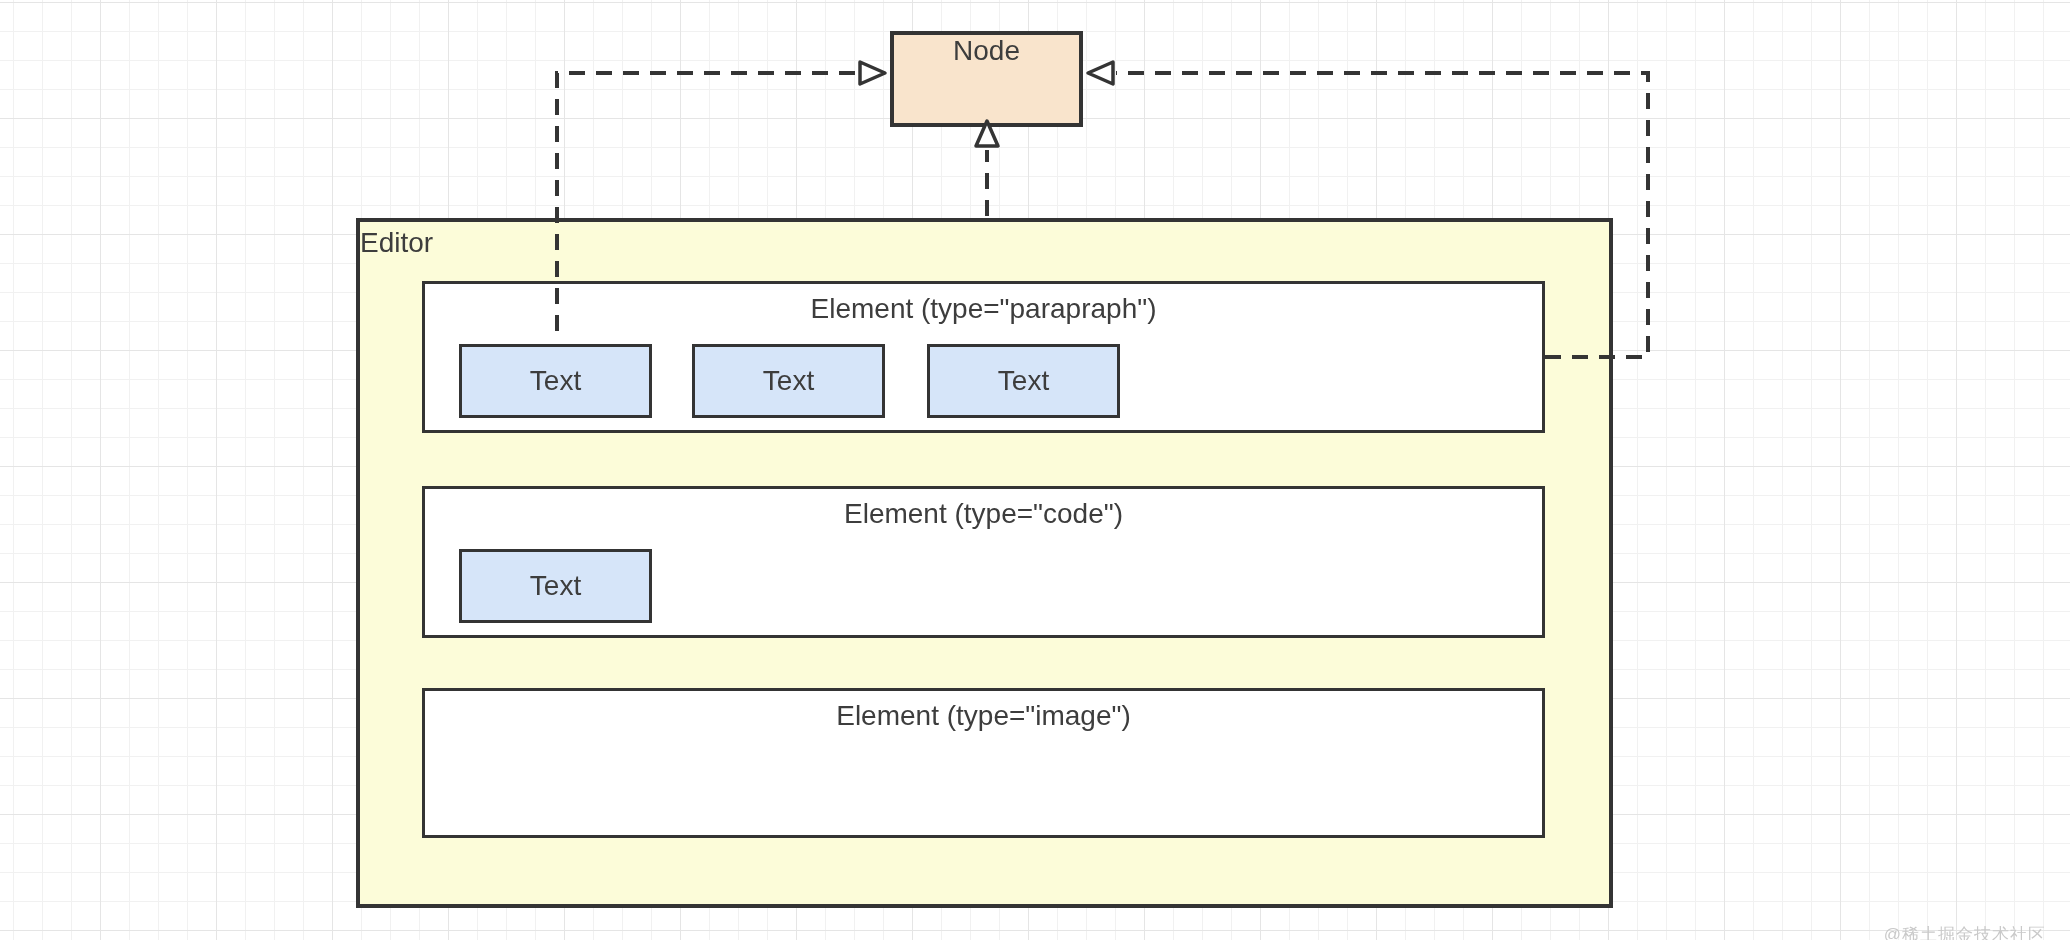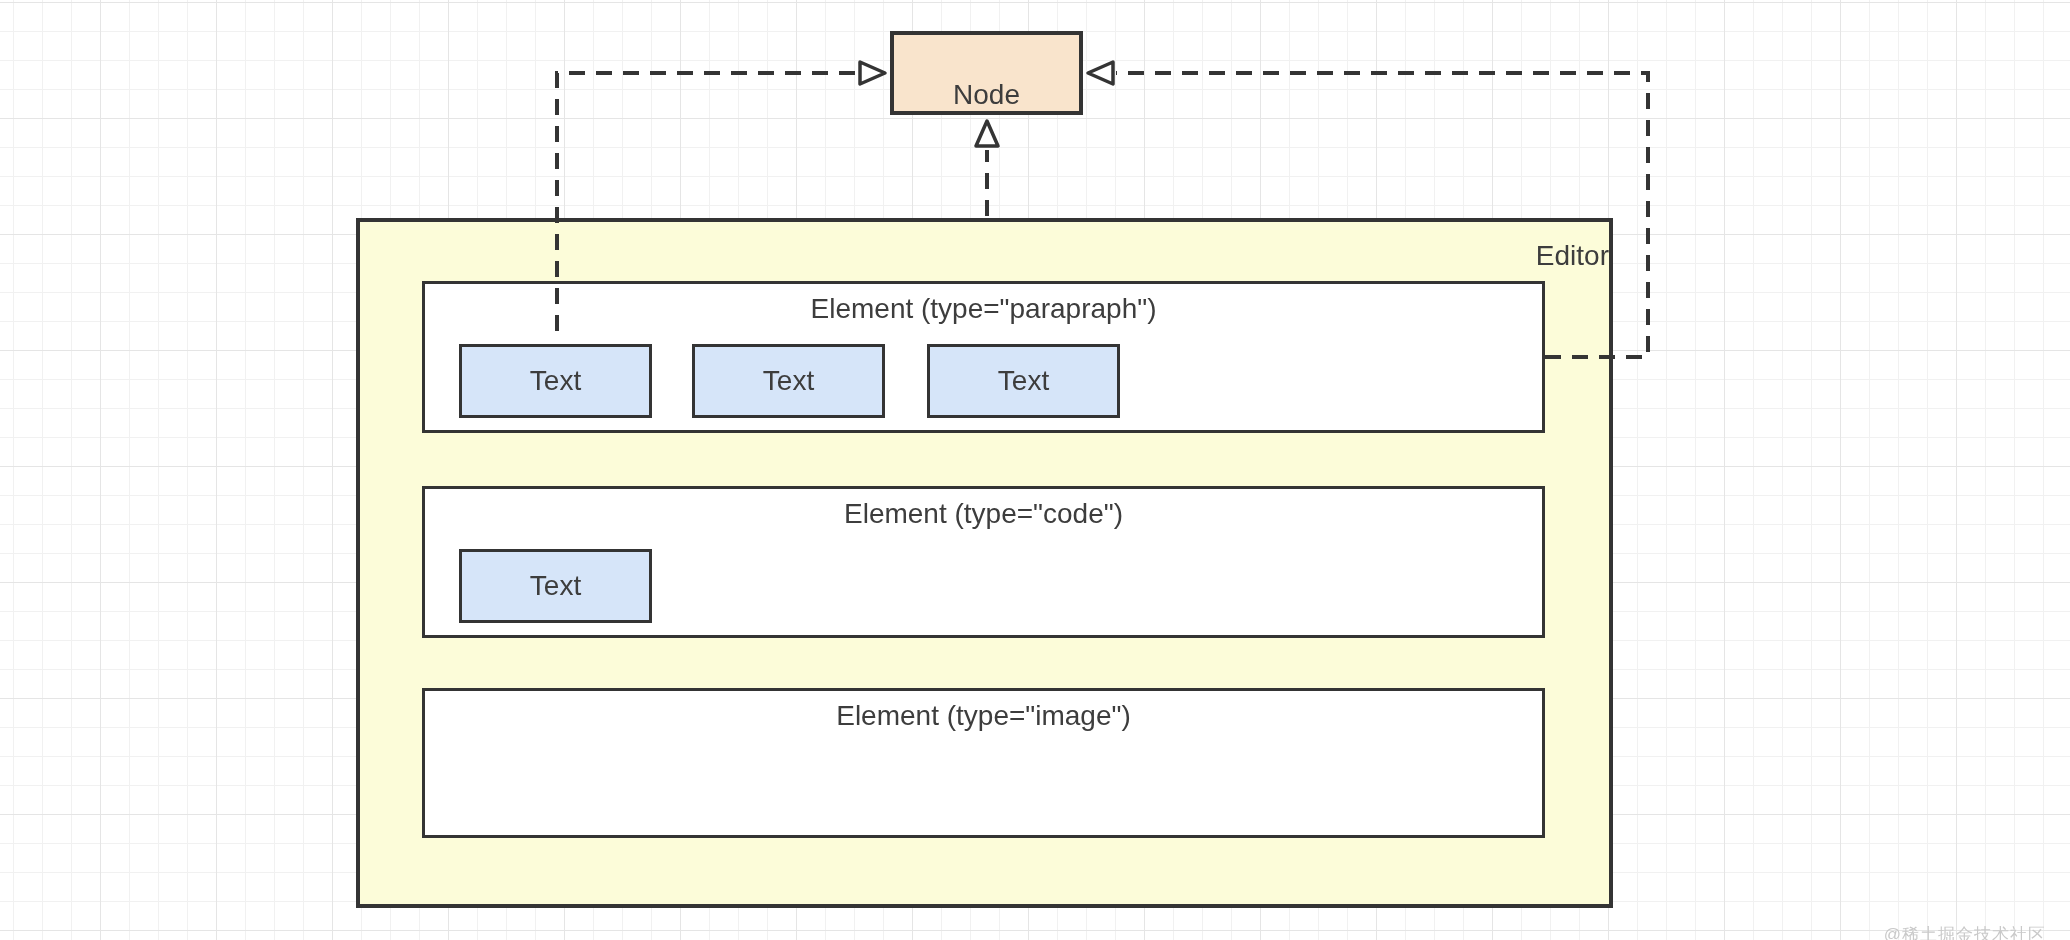--- a/index.html
+++ b/index.html
@@ -38,32 +38,32 @@
   }
   .arrow-line{
     fill:none;stroke:var(--stroke);stroke-width:4;
     stroke-dasharray:16 11;stroke-linecap:butt;
   }
   .arrow-head{
     fill:var(--arrowhead-fill);stroke:var(--stroke);
     stroke-width:3.5;stroke-linejoin:round;
   }
   .node-box{
-    position:absolute;left:890px;top:31px;width:193px;height:84px;
+    position:absolute;left:890px;top:31px;width:193px;height:96px;
     background:var(--node-fill);border:4px solid var(--stroke);
-    display:flex;align-items:flex-end;justify-content:center;
+    display:flex;align-items:flex-start;justify-content:center;
     font-size:28px;z-index:5;
   }
   .editor-box{
     position:absolute;left:356px;top:218px;width:1257px;height:690px;
     background:var(--editor-fill);border:4px solid var(--stroke);
     z-index:2;
   }
   .editor-title{
-    text-align:right;font-size:28px;padding-top:16px;line-height:36px;
+    text-align:left;font-size:28px;padding-top:3px;line-height:36px;
   }
   .element{
     position:absolute;left:62px;width:1123px;height:152px;
     background:#ffffff;border:3px solid var(--stroke);
   }
   .el-paragraph{top:59px;}
   .el-code{top:264px;}
   .el-image{top:466px;height:150px;}
   .element-title{
     text-align:center;font-size:28px;padding-top:7px;line-height:36px;

